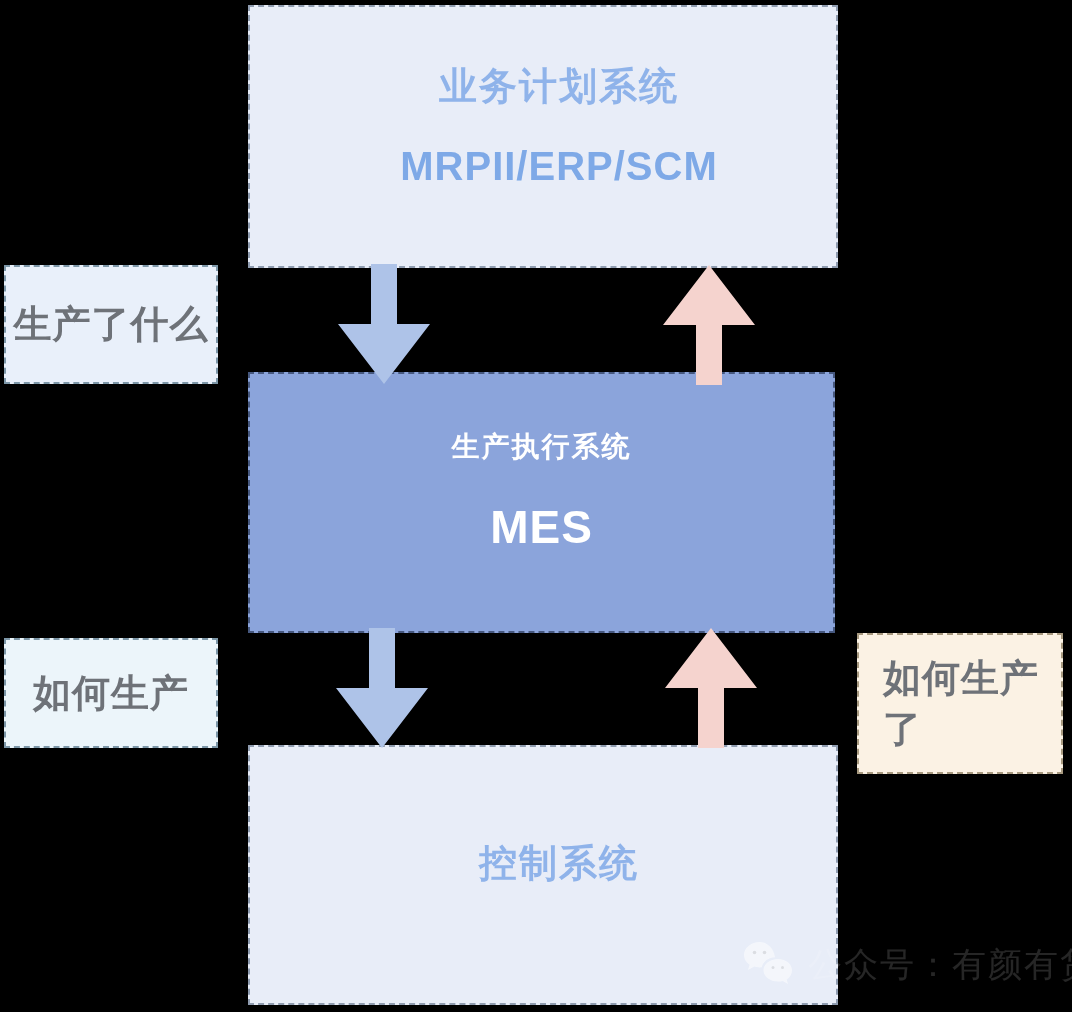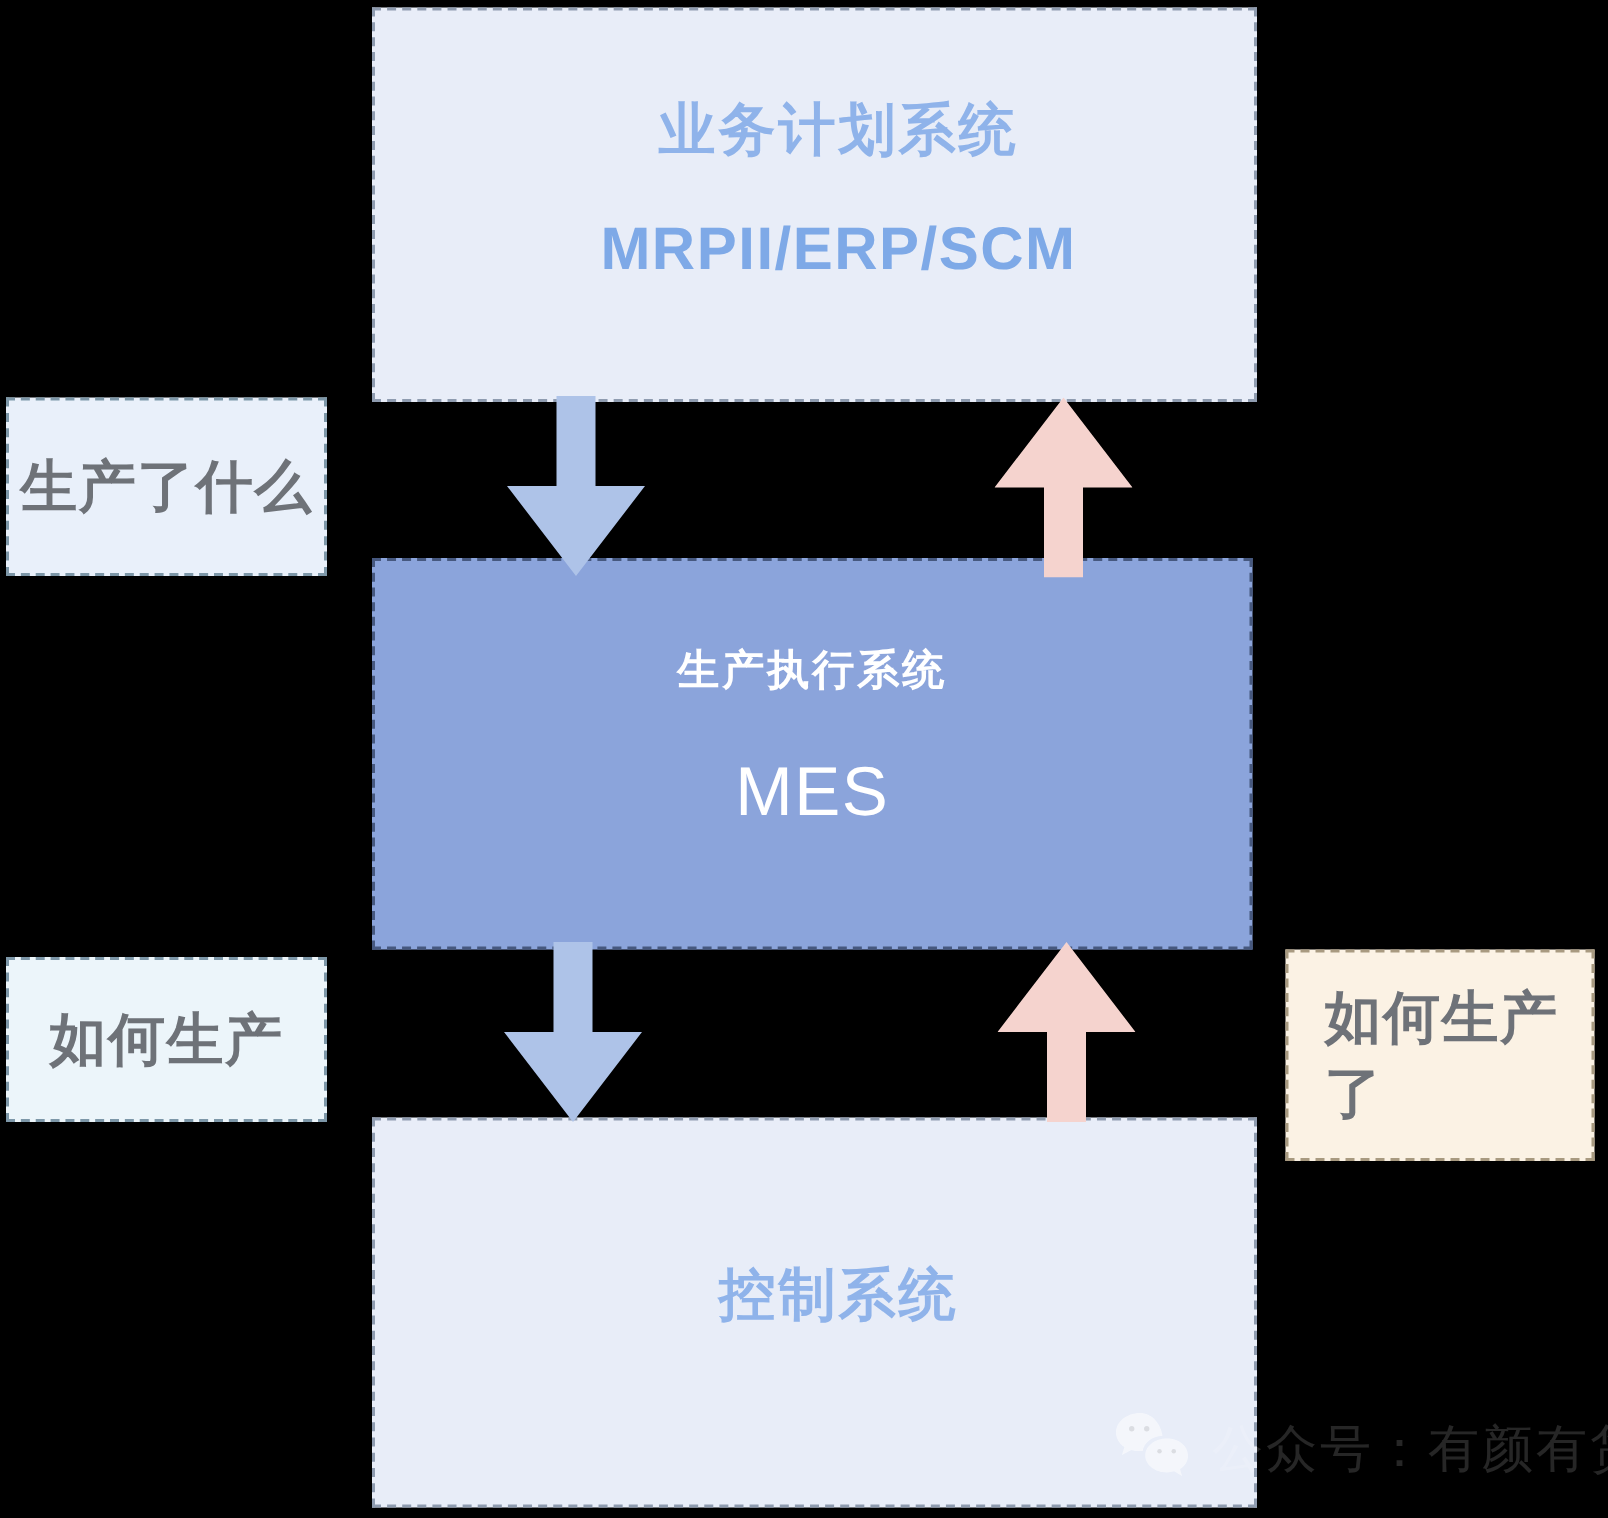--- a/index.html
+++ b/index.html
@@ -19,21 +19,21 @@
   }
   .box-top{left:248px;top:5px;width:590px;height:263px;gap:32px;}
   .box-mid{
     left:248px;top:372px;width:587px;height:261px;gap:32px;
     background:var(--box-mid-bg);border:2px dashed var(--box-mid-border);
   }
   .box-bottom{left:248px;top:745px;width:590px;height:260px;gap:32px;}
   .box-title-blue{color:var(--title-blue);font-size:38px;font-weight:bold;letter-spacing:2px;}
   .box-sub-blue{color:var(--sub-blue);font-size:40px;font-weight:bold;letter-spacing:1px;}
   .box-title-white{color:var(--title-white);font-size:28px;font-weight:bold;letter-spacing:2px;}
-  .box-sub-white{color:var(--title-white);font-size:46px;font-weight:normal;letter-spacing:1px;}
+  .box-sub-white{color:var(--title-white);font-size:46px;font-weight:bold;letter-spacing:1px;}
   .side-label{
     position:absolute;display:flex;align-items:center;justify-content:center;
     box-sizing:border-box;font-size:38px;font-weight:bold;color:var(--label-text);
     letter-spacing:1px;
   }
   .side-blue-a{background:var(--label-blue-a-bg);border:2px dashed var(--label-blue-border);}
   .side-blue-b{background:var(--label-blue-b-bg);border:2px dashed var(--label-blue-border);}
   .side-cream{background:var(--label-cream-bg);border:2px dashed var(--label-cream-border);}
   .lbl-left-top{left:4px;top:265px;width:214px;height:119px;}
   .lbl-right-top{left:852px;top:267px;width:211px;height:119px;}

